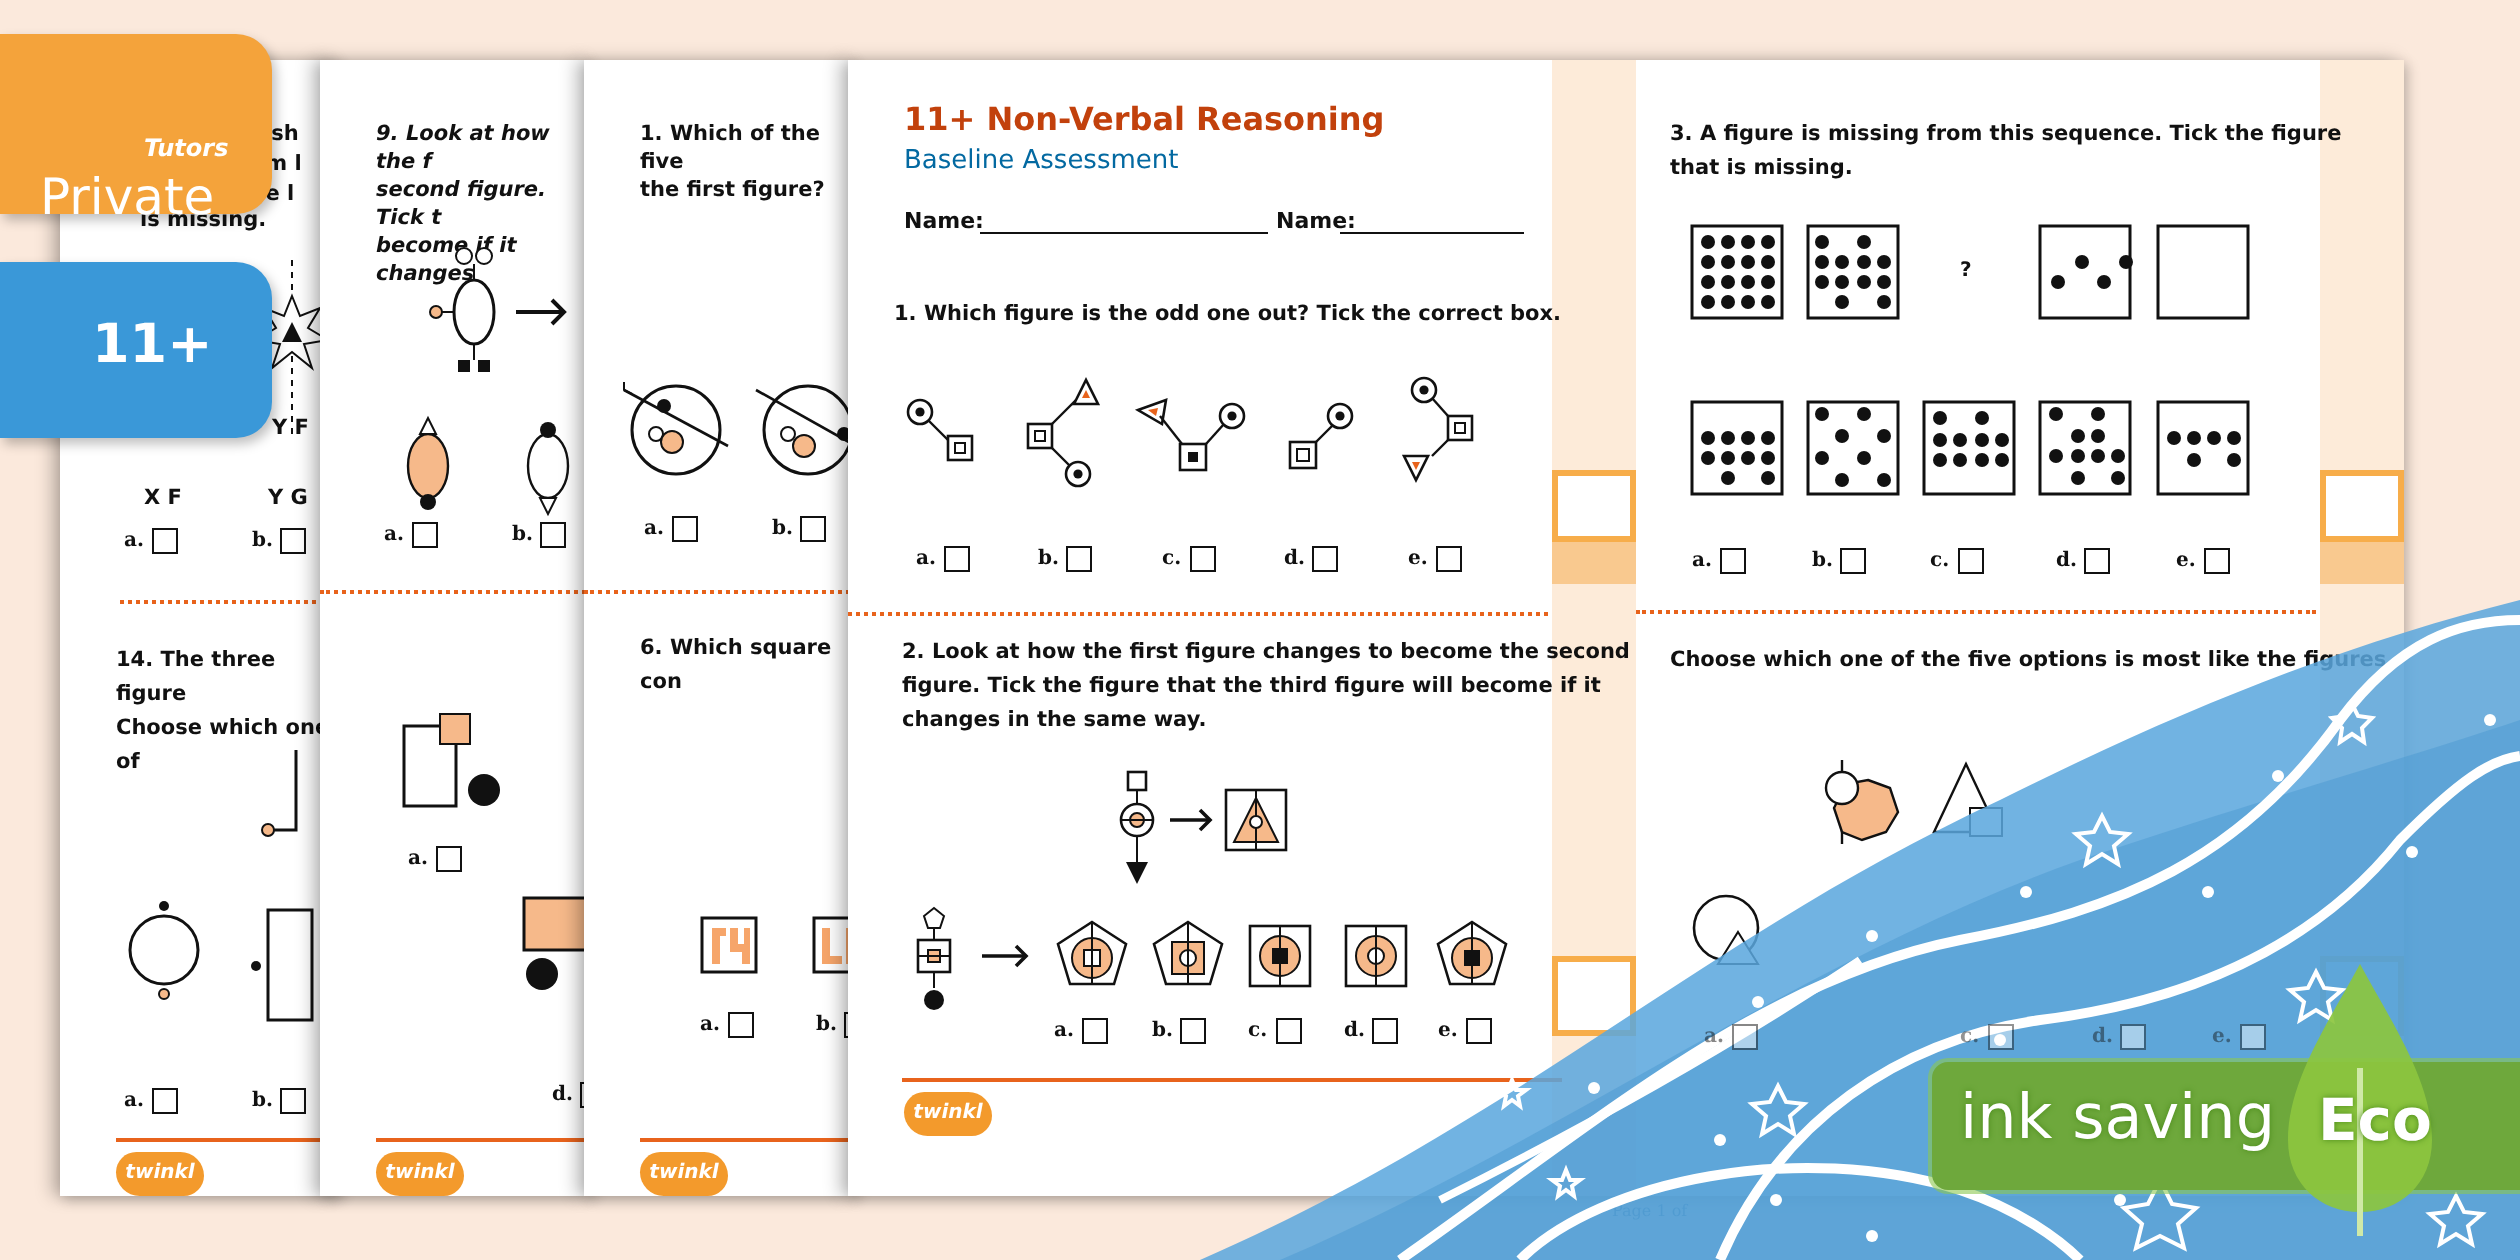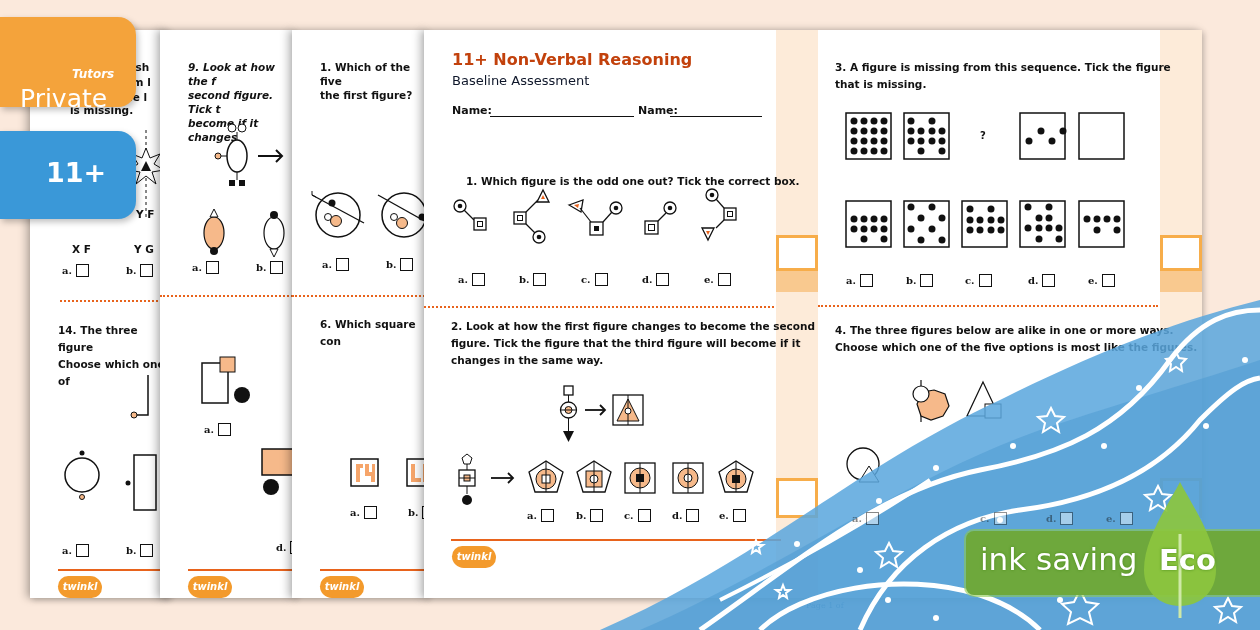--- a/index.html
+++ b/index.html
@@ -85,21 +85,21 @@
   .tab-11 .t1 {
     position: absolute; left: 46px; top: 26px;
     font-size: 27px; font-weight: bold;
   }
   .title-main {
     position: absolute; left: 452px; top: 50px;
     color: #c2410c; font-size: 16px; font-weight: bold;
   }
   .title-sub {
     position: absolute; left: 452px; top: 73px;
-    color: #0f172a; font-size: 13px;
+    color: #0369a1; font-size: 13px;
   }
   .field-line {
     position: absolute; height: 1px; background: #111;
   }
   .field-label {
     position: absolute; font-size: 11px; font-weight: bold;
   }
   .stripe {
     position: absolute;
     background: #fdebd9;
@@ -301,21 +301,21 @@
   <div class="stripe-box" style="left:736px; top:448px; width:42px; height:40px;"></div>
 </div>
 
 <div class="title-main">11+ Non-Verbal Reasoning</div>
 <div class="title-sub">Baseline Assessment</div>
 <div class="field-label" style="left:452px; top:104px;">Name:</div>
 <div class="field-line" style="left:490px; top:116px; width:144px;"></div>
 <div class="field-label" style="left:638px; top:104px;">Name:</div>
 <div class="field-line" style="left:670px; top:116px; width:92px;"></div>
 
-<div class="q" style="left:466px; top:149px;margin-top:24px;">1. Which figure is the odd one out? Tick the correct box.</div>
+<div class="q" style="left:447px; top:149px;">1. Which figure is the odd one out? Tick the correct box.</div>
 <svg style="position:absolute; left:448px; top:186px;" width="290" height="60">
 
   <circle cx="12" cy="20" r="6" fill="#fff" stroke="#111" stroke-width="1.3"></circle>
     <circle cx="12" cy="20" r="2.3" fill="#111"></circle>
   <line x1="16" y1="24" x2="26" y2="34" stroke="#111" stroke-width="1.2"></line>
   <rect x="26" y="32" width="12" height="12" fill="#fff" stroke="#111" stroke-width="1.3"></rect>
     <rect x="29.5" y="35.5" width="5" height="5" fill="#fff" stroke="#111"></rect>
 
   <rect x="66" y="26" width="12" height="12" fill="#fff" stroke="#111" stroke-width="1.3"></rect>
     <rect x="69.5" y="29.5" width="5" height="5" fill="#fff" stroke="#111"></rect>
@@ -580,21 +580,20 @@
     <span class="box"></span>
   </div>
 <div class="opt" style="left:1088px; top:274px;">
     <span>e.</span>
     <span class="box"></span>
   </div>
 
 <div class="dots" style="left:818px; top:305px; width:340px;"></div>
 
 <div class="q" style="left:835px; top:322px;">
-  <div>4. The three figures below are alike in one or more ways.</div>
   <div>Choose which one of the five options is most like the figures.</div>
 </div>
 <svg style="position:absolute; left:845px; top:378px;" width="310" height="140">
   <line x1="76" y1="2" x2="76" y2="44" stroke="#111" stroke-width="1.2"></line>
   <polygon points="89,12 100,16 104,28 98,38 86,42 76,38 72,26 78,14" fill="#f6b98a" stroke="#111" stroke-width="1.2"></polygon>
   <circle cx="76" cy="16" r="8" fill="#fff" stroke="#111" stroke-width="1.2"></circle>
   <polygon points="138,4 154,38 122,38" fill="none" stroke="#111" stroke-width="1.2"></polygon>
   <rect x="140" y="26" width="16" height="14" fill="#fff" stroke="#111"></rect>
   <circle cx="18" cy="86" r="16" fill="none" stroke="#111" stroke-width="1.3"></circle>
   <polygon points="24,88 34,104 14,104" fill="#fff" stroke="#111"></polygon>

